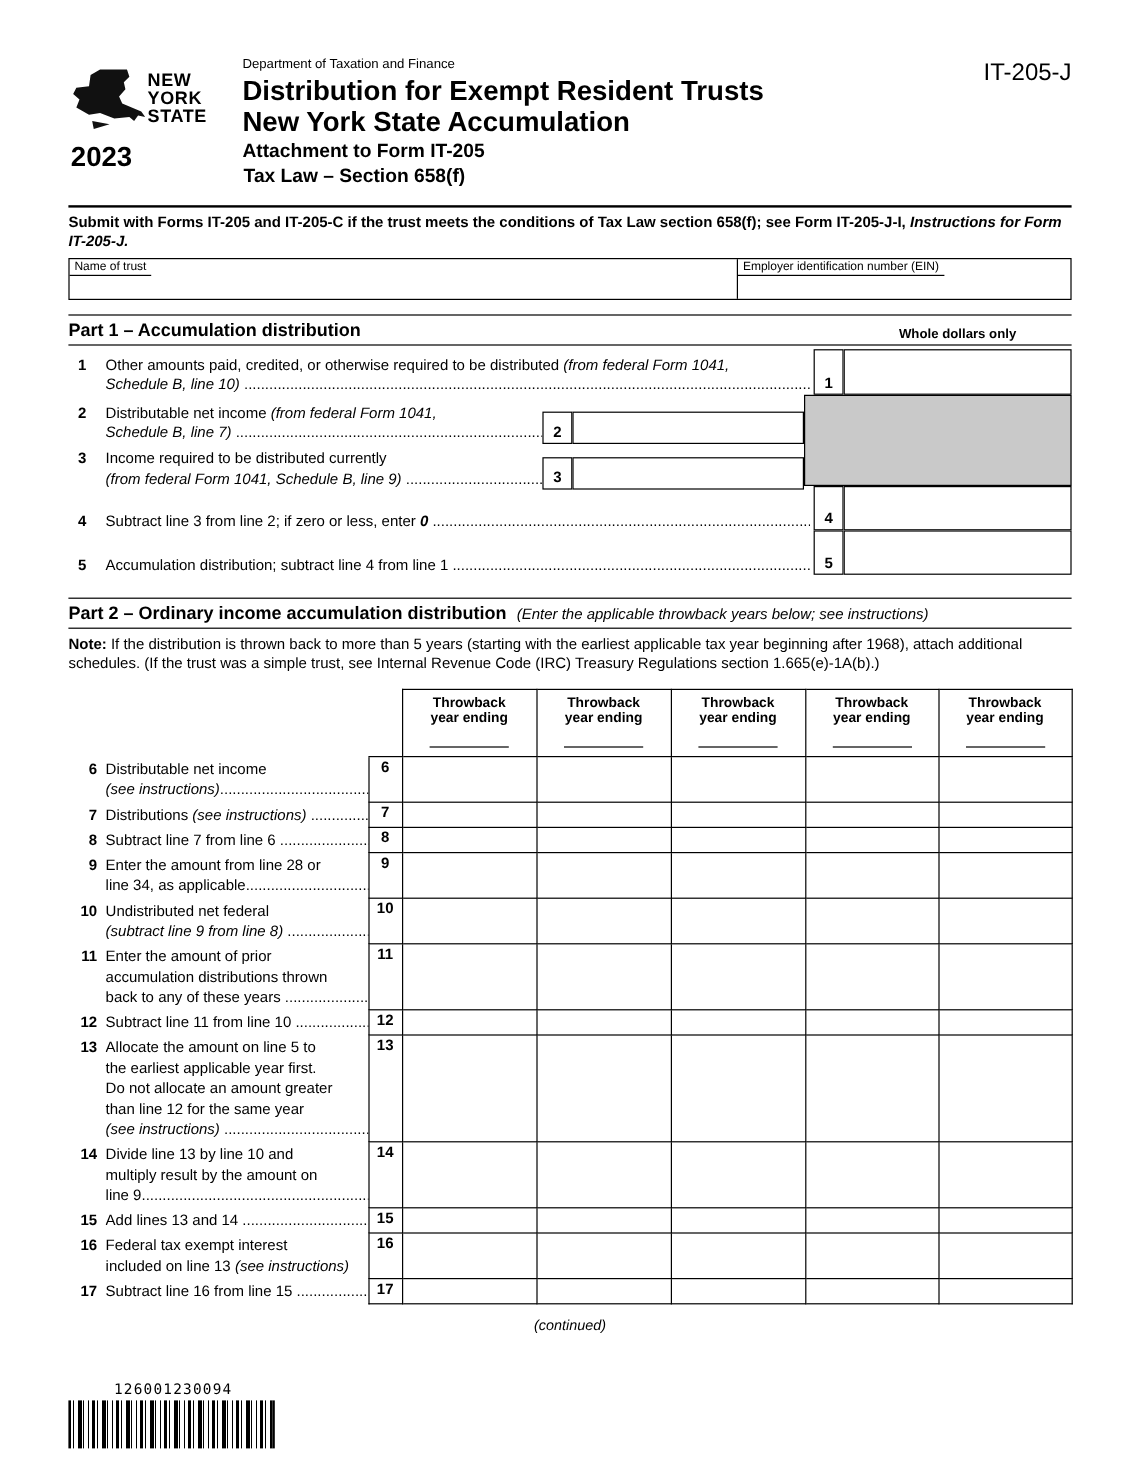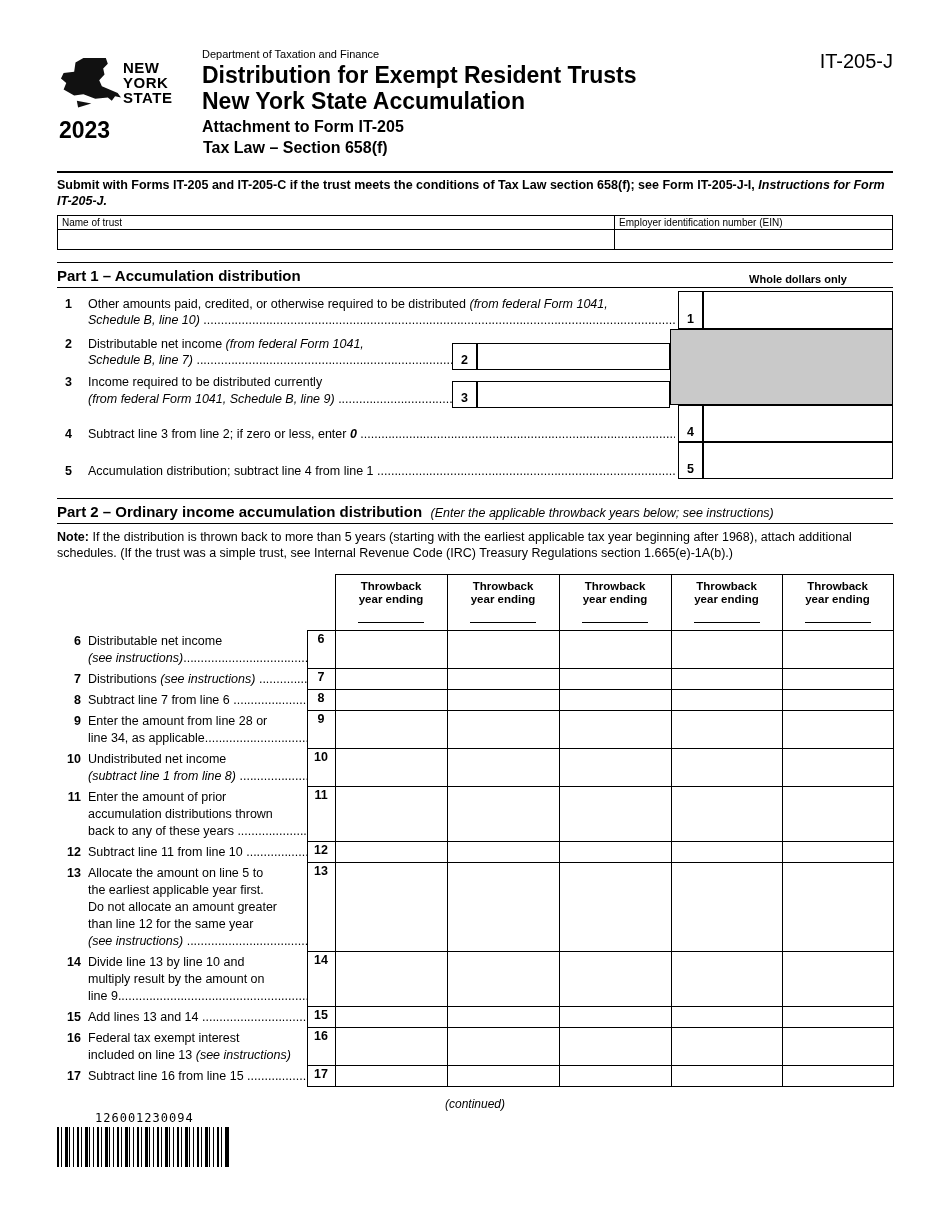--- a/index.html
+++ b/index.html
@@ -22,21 +22,21 @@
   .taxlaw { font-size:16px; font-weight:bold; margin-top:3px; margin-left:1px; }
   .formno { position:absolute; right:0; top:2px; font-size:20px; font-weight:normal; }
 
   .rule2 { border-top:2px solid #000; margin-top:5px; }
   .rule1 { border-top:1px solid #000; }
 
   .submit { font-size:12.5px; font-weight:bold; line-height:16px; margin:4px 0 6px 0; }
 
   
   .idbox { border:1px solid #000; display:flex; height:35px; margin-bottom:12px; }
-  .idcell { display:flex; flex-direction:column; }
+  .idcell { display:flex; flex-direction:row; }
   .idcell.left { flex:0 0 66.8%; border-right:1px solid #000; }
   .idcell.right { flex:1; }
   .idlabel { font-size:10px; padding:1px 4px; height:14px; border-bottom:1px solid #000; }
   .identry { flex:1; }
 
   
   .phead { position:relative; height:24px; padding-top:4px; }
   .ph { font-size:15px; font-weight:bold; }
   .phn { font-size:12.5px; margin-left:4px; }
   .wdo { position:absolute; right:0; bottom:2px; width:190px; text-align:center; font-size:11px; font-weight:bold; }
@@ -78,21 +78,21 @@
   .yrline { width:66px; height:13px; border-bottom:1px solid #000; margin:4px auto 7px auto; }
   .lbl-col { border:none; position:relative; padding:2px 0 2px 0; }
   .rnum { position:absolute; left:2px; top:3px; width:22px; text-align:right; font-weight:bold; }
   .rtext { margin-left:31px; }
   .rline { white-space:nowrap; overflow:hidden; line-height:17px; }
   .numb { border:1px solid #000; vertical-align:bottom; text-align:center; font-weight:bold; padding:1px 0 2px 0; }
   .cell { border:1px solid #000; }
 
   .continued { text-align:center; font-size:12px; margin-top:10px; }
 
-  .footer { }
+  .footer { margin-top:40px; }
   .bcnum { font-size:12px; letter-spacing:1px; margin-left:38px; font-family:"DejaVu Sans Mono", monospace; }
   .barcode { width:172px; height:40px; margin-top:2px;
     background:repeating-linear-gradient(90deg,
       #000 0 2px, #fff 2px 4px, #000 4px 5px, #fff 5px 8px,
       #000 8px 11px, #fff 11px 12px, #000 12px 13px, #fff 13px 16px,
       #000 16px 17px, #fff 17px 20px); border-right:2px solid #000; }
 </style>
 </head>
 <body>
 
@@ -289,22 +289,22 @@
             <td class="cell"></td>
             <td class="cell"></td>
             <td class="cell"></td>
             <td class="cell"></td>
             <td class="cell"></td>
           </tr>
           <tr>
             <td class="lbl-col">
               <span class="rnum">10</span>
               <div class="rtext">
-                <div class="rline"><span>Undistributed net income</span></div>
-                <div class="rline"><span class="it">(subtract line 1 from line 8)</span><span> ......................................</span></div>
+                <div class="rline"><span>Undistributed net federal</span></div>
+                <div class="rline"><span class="it">(subtract line 9 from line 8)</span><span> ......................................</span></div>
               </div>
             </td>
             <td class="numb">10</td>
             <td class="cell"></td>
             <td class="cell"></td>
             <td class="cell"></td>
             <td class="cell"></td>
             <td class="cell"></td>
           </tr>
           <tr>

